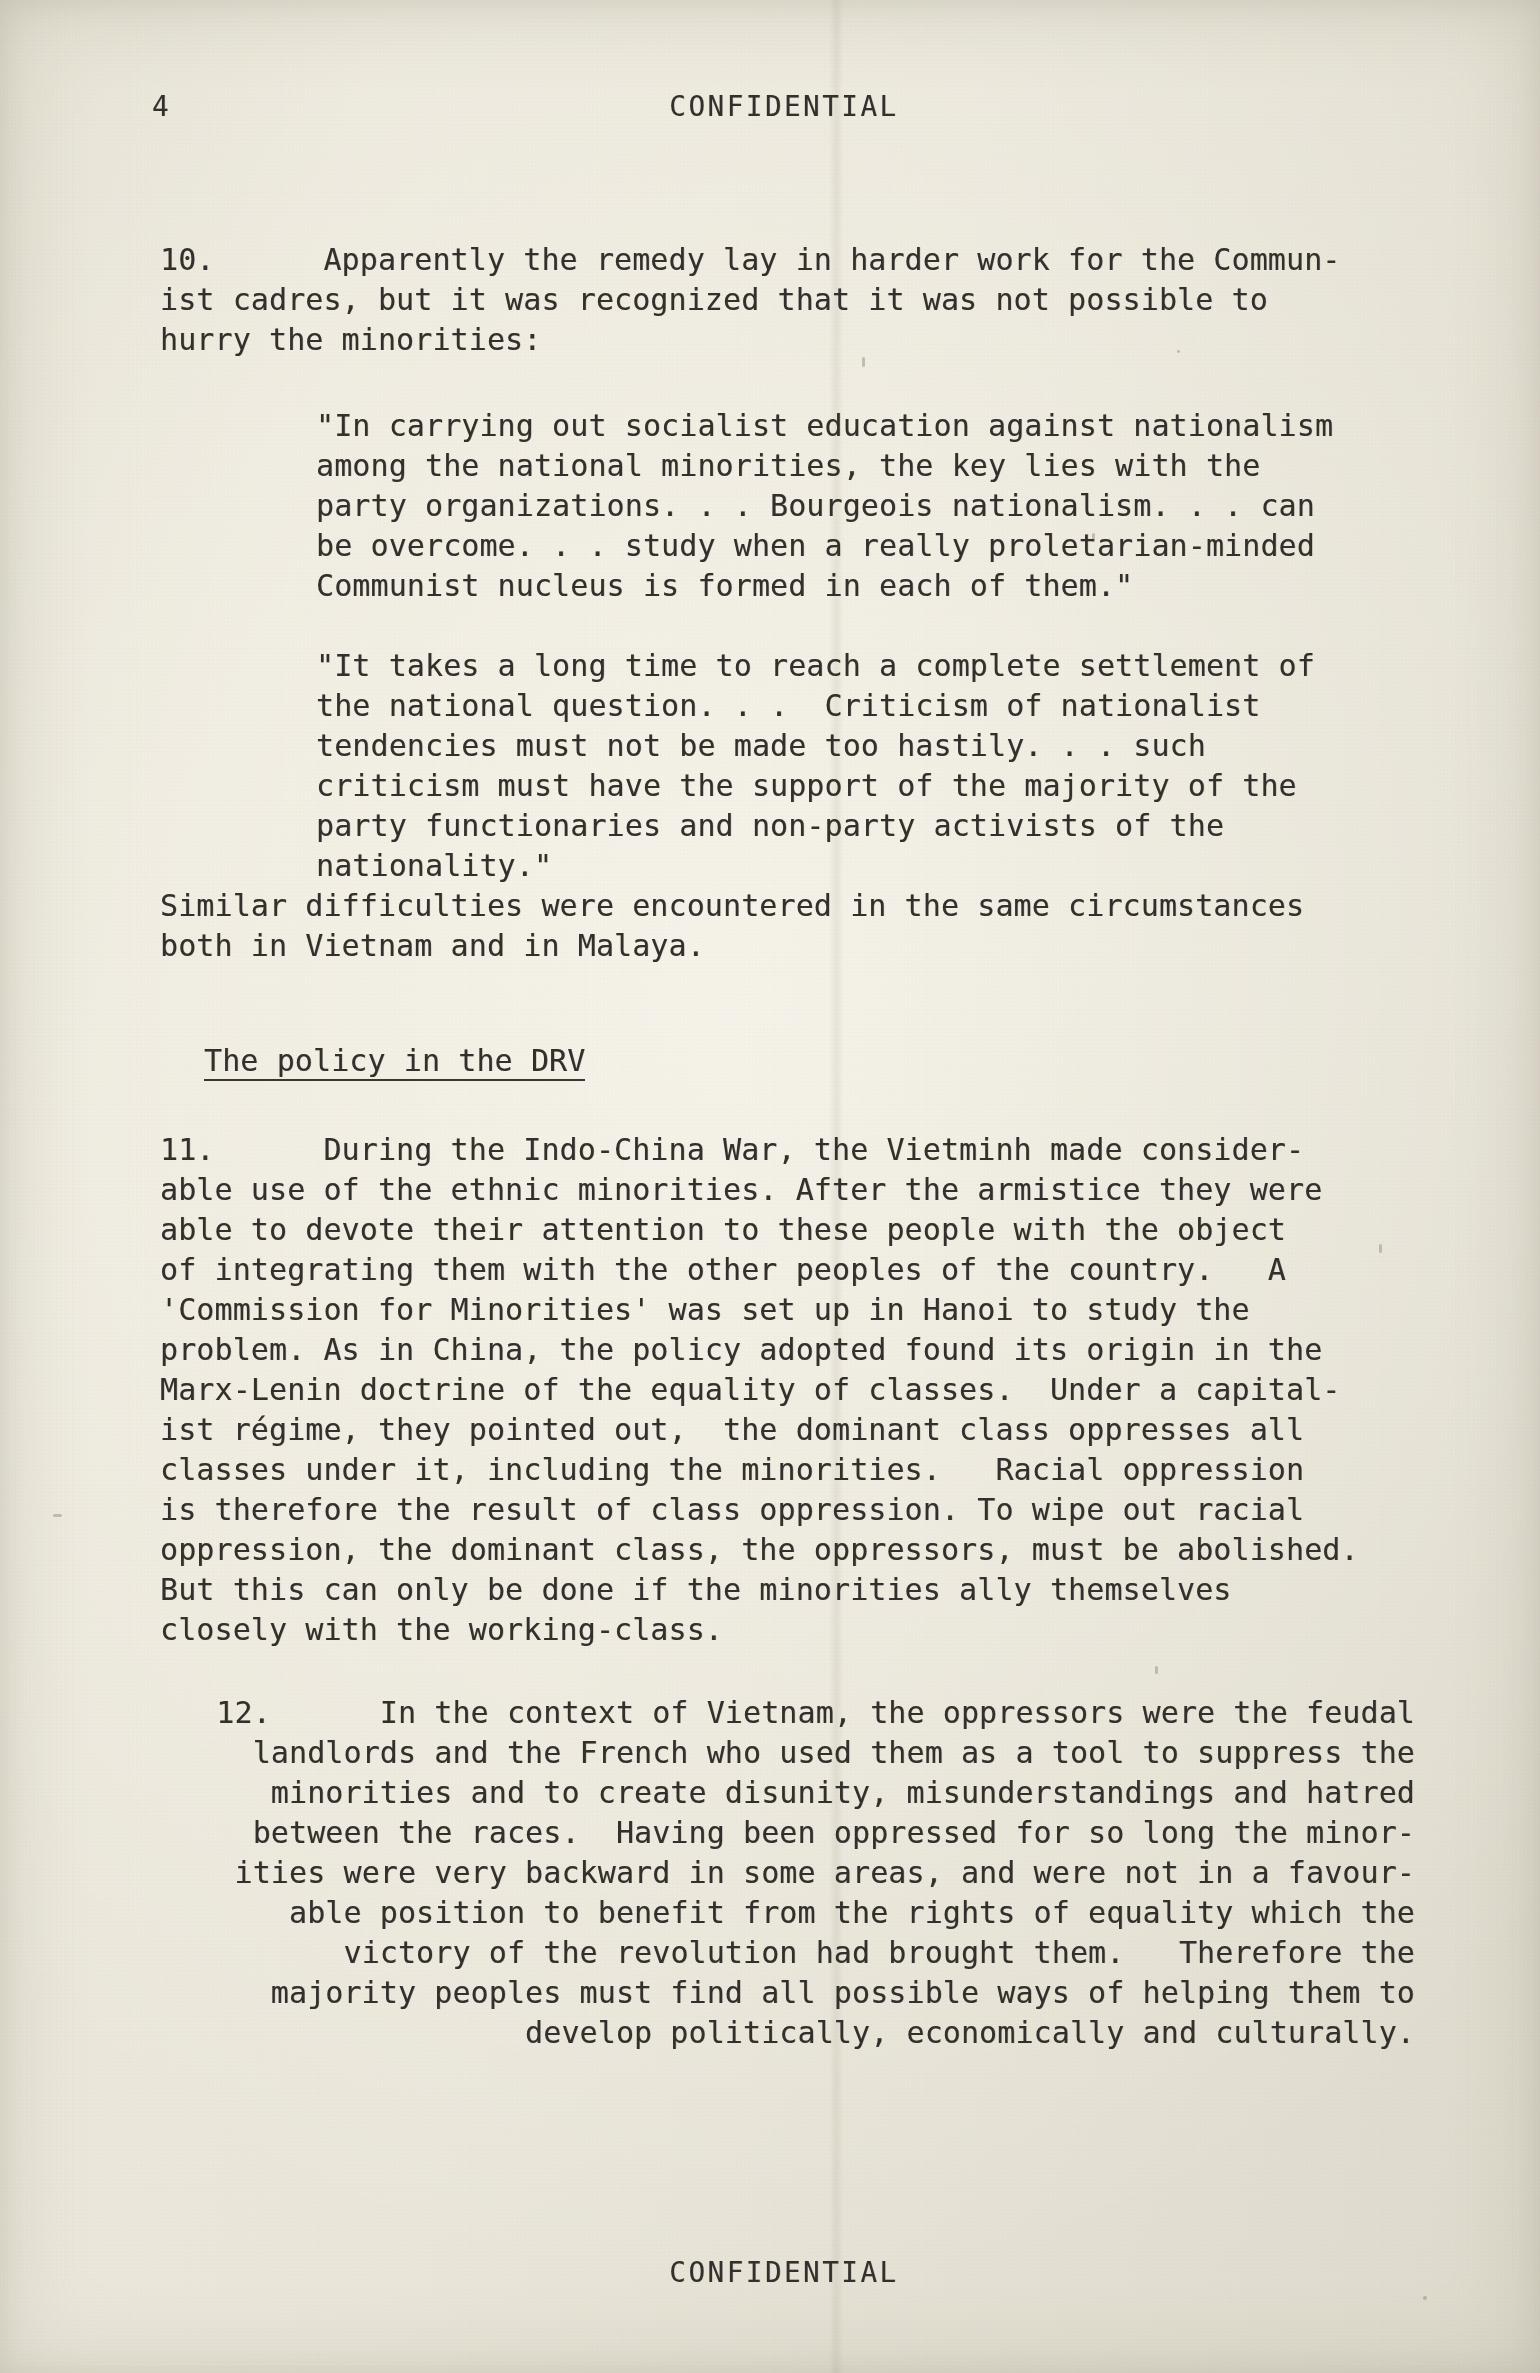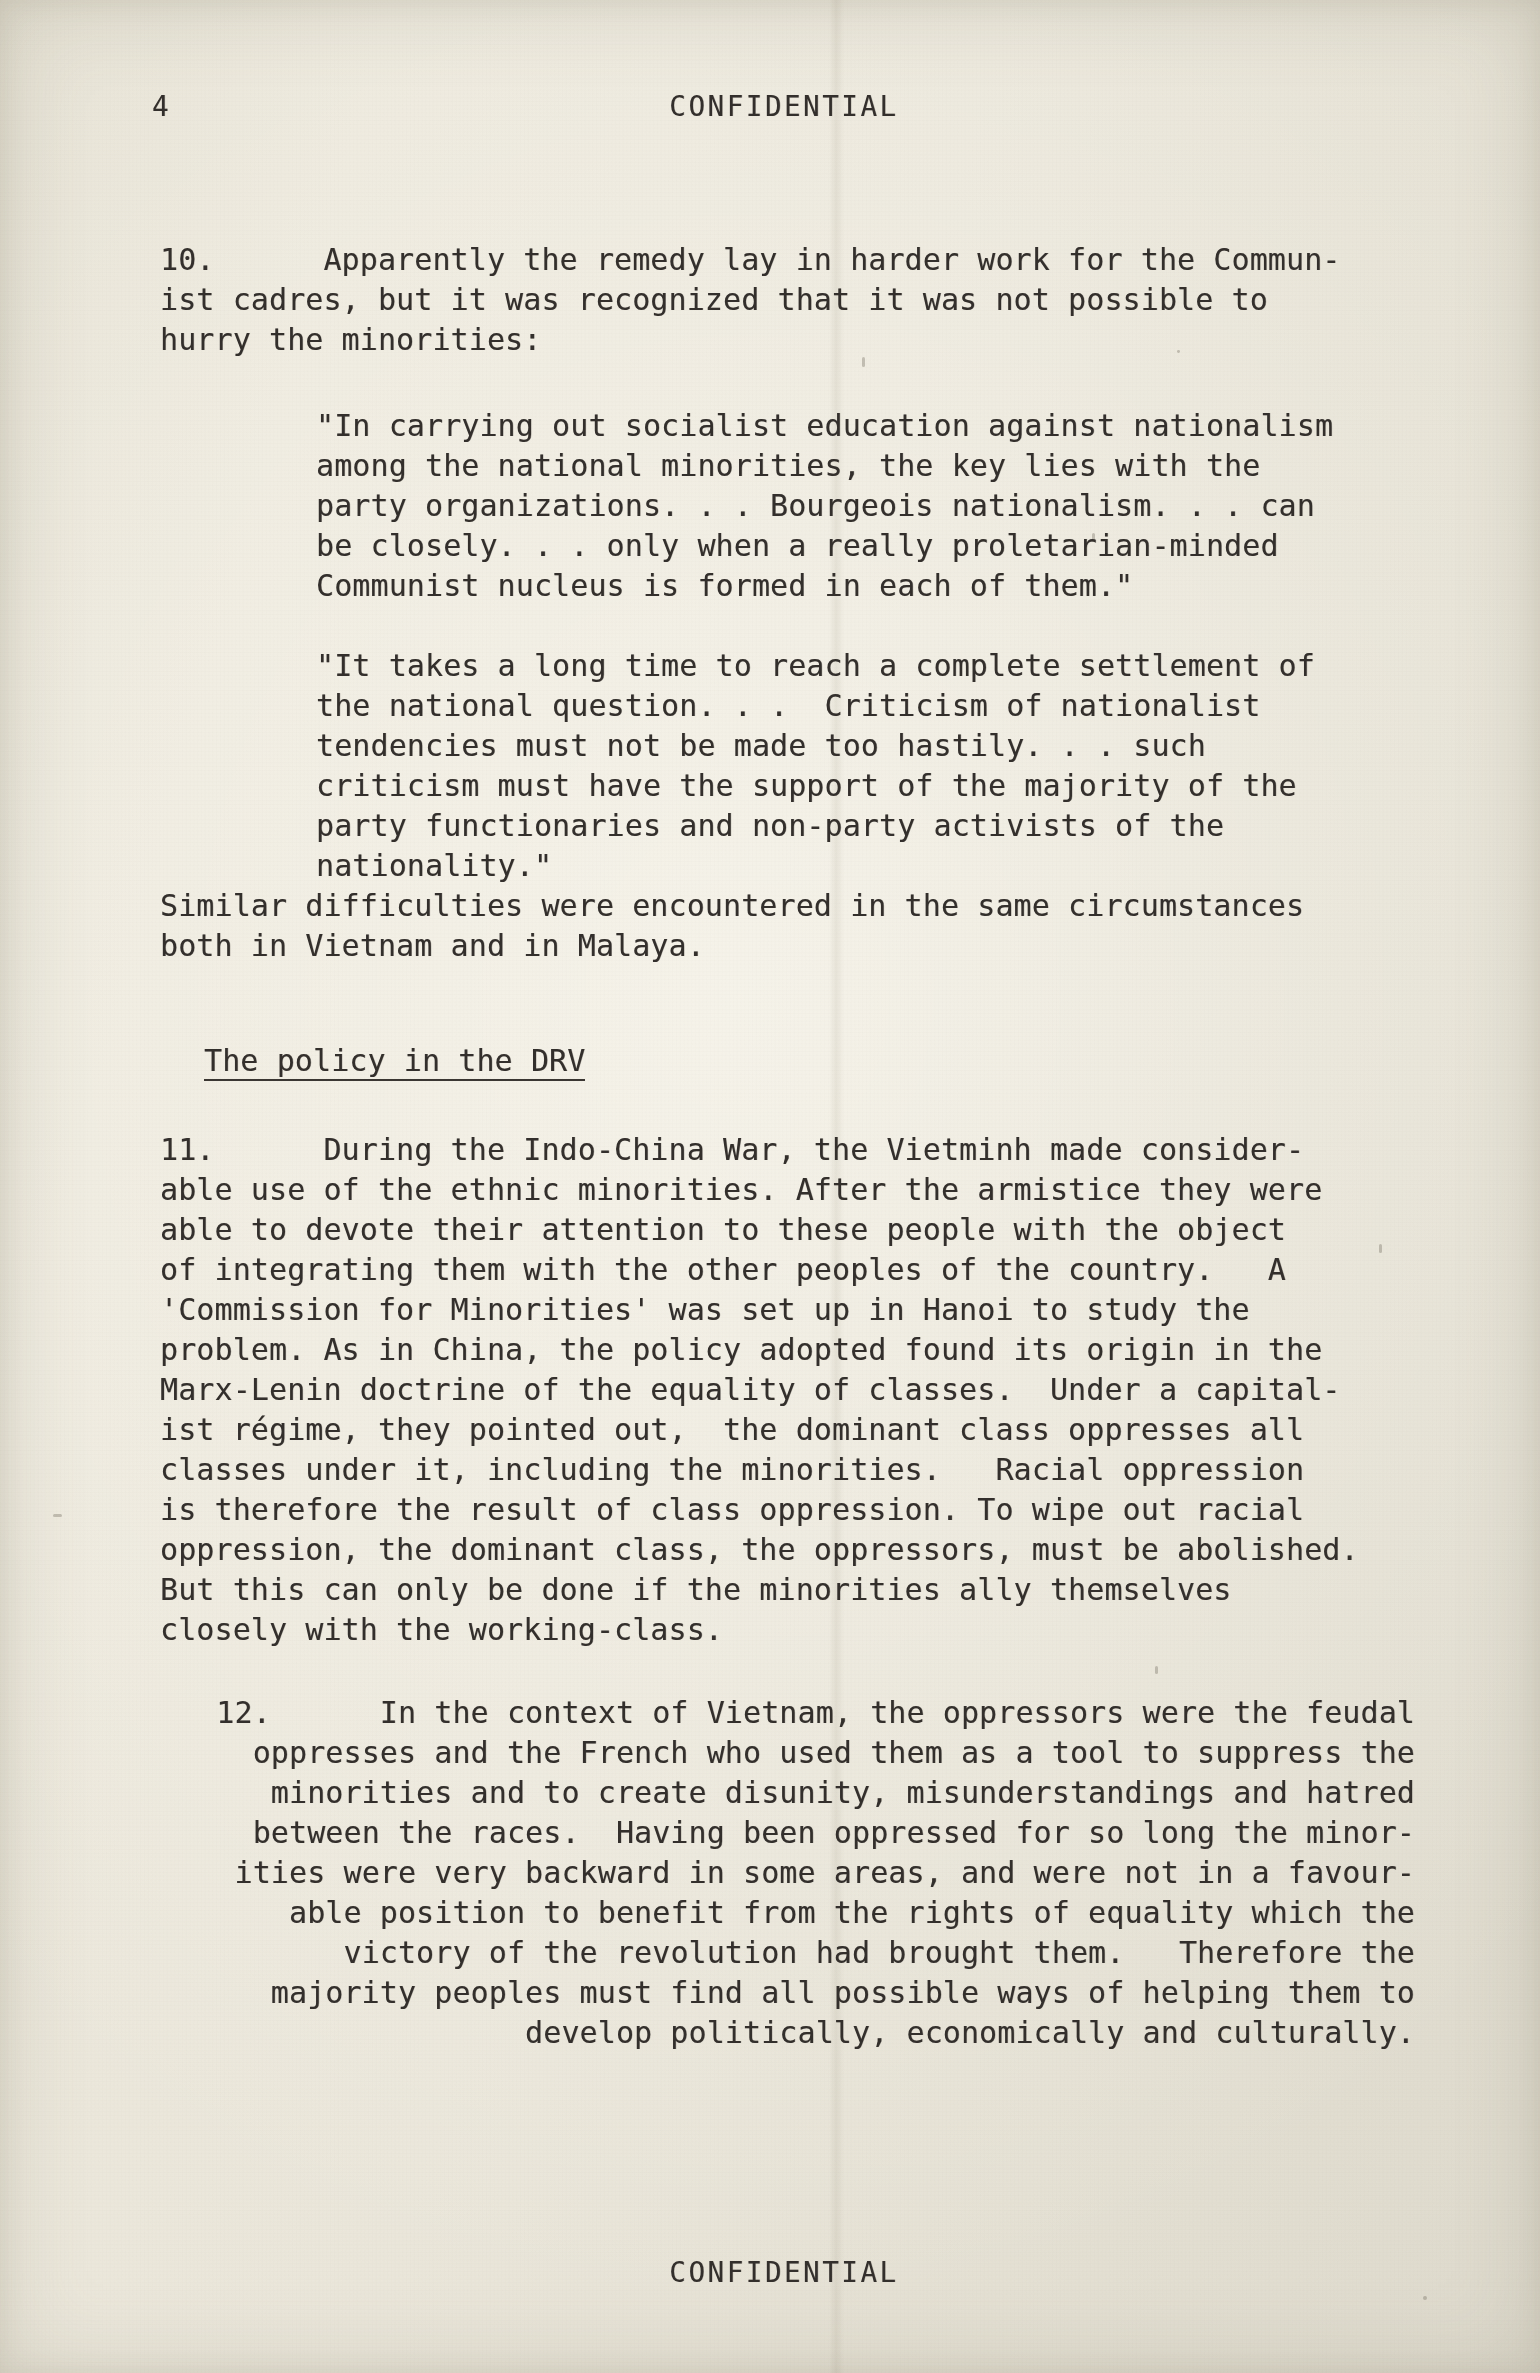--- a/index.html
+++ b/index.html
@@ -168,21 +168,21 @@
   <div class="block" style="top:240px;">
     <div class="line txt">10.      Apparently the remedy lay in harder work for the Commun-</div>
     <div class="line txt">ist cadres, but it was recognized that it was not possible to</div>
     <div class="line txt">hurry the minorities:</div>
   </div>
 
   <div class="block quote" style="top:406px;">
     <div class="line txt">"In carrying out socialist education against nationalism</div>
     <div class="line txt">among the national minorities, the key lies with the</div>
     <div class="line txt">party organizations. . . Bourgeois nationalism. . . can</div>
-    <div class="line txt">be closely. . . only when a really proletarian-minded</div>
+    <div class="line txt">be overcome. . . study when a really proletarian-minded</div>
     <div class="line txt">Communist nucleus is formed in each of them."</div>
   </div>
 
   <div class="block quote" style="top:646px;">
     <div class="line txt">"It takes a long time to reach a complete settlement of</div>
     <div class="line txt">the national question. . .  Criticism of nationalist</div>
     <div class="line txt">tendencies must not be made too hastily. . . such</div>
     <div class="line txt">criticism must have the support of the majority of the</div>
     <div class="line txt">party functionaries and non-party activists of the</div>
     <div class="line txt">nationality."</div>
@@ -208,21 +208,21 @@
     <div class="line txt">ist régime, they pointed out,  the dominant class oppresses all</div>
     <div class="line txt">classes under it, including the minorities.   Racial oppression</div>
     <div class="line txt">is therefore the result of class oppression. To wipe out racial</div>
     <div class="line txt">oppression, the dominant class, the oppressors, must be abolished.</div>
     <div class="line txt">But this can only be done if the minorities ally themselves</div>
     <div class="line txt">closely with the working-class.</div>
   </div>
 
   <div class="block" style="top:1693px;text-align:right;">
     <div class="line txt">12.      In the context of Vietnam, the oppressors were the feudal</div>
-    <div class="line txt">oppresses and the French who used them as a tool to suppress the</div>
+    <div class="line txt">landlords and the French who used them as a tool to suppress the</div>
     <div class="line txt">minorities and to create disunity, misunderstandings and hatred</div>
     <div class="line txt">between the races.  Having been oppressed for so long the minor-</div>
     <div class="line txt">ities were very backward in some areas, and were not in a favour-</div>
     <div class="line txt">able position to benefit from the rights of equality which the</div>
     <div class="line txt">victory of the revolution had brought them.   Therefore the</div>
     <div class="line txt">majority peoples must find all possible ways of helping them to</div>
     <div class="line txt">develop politically, economically and culturally.</div>
   </div>
 
   <div class="footer-classification txt">CONFIDENTIAL</div>

